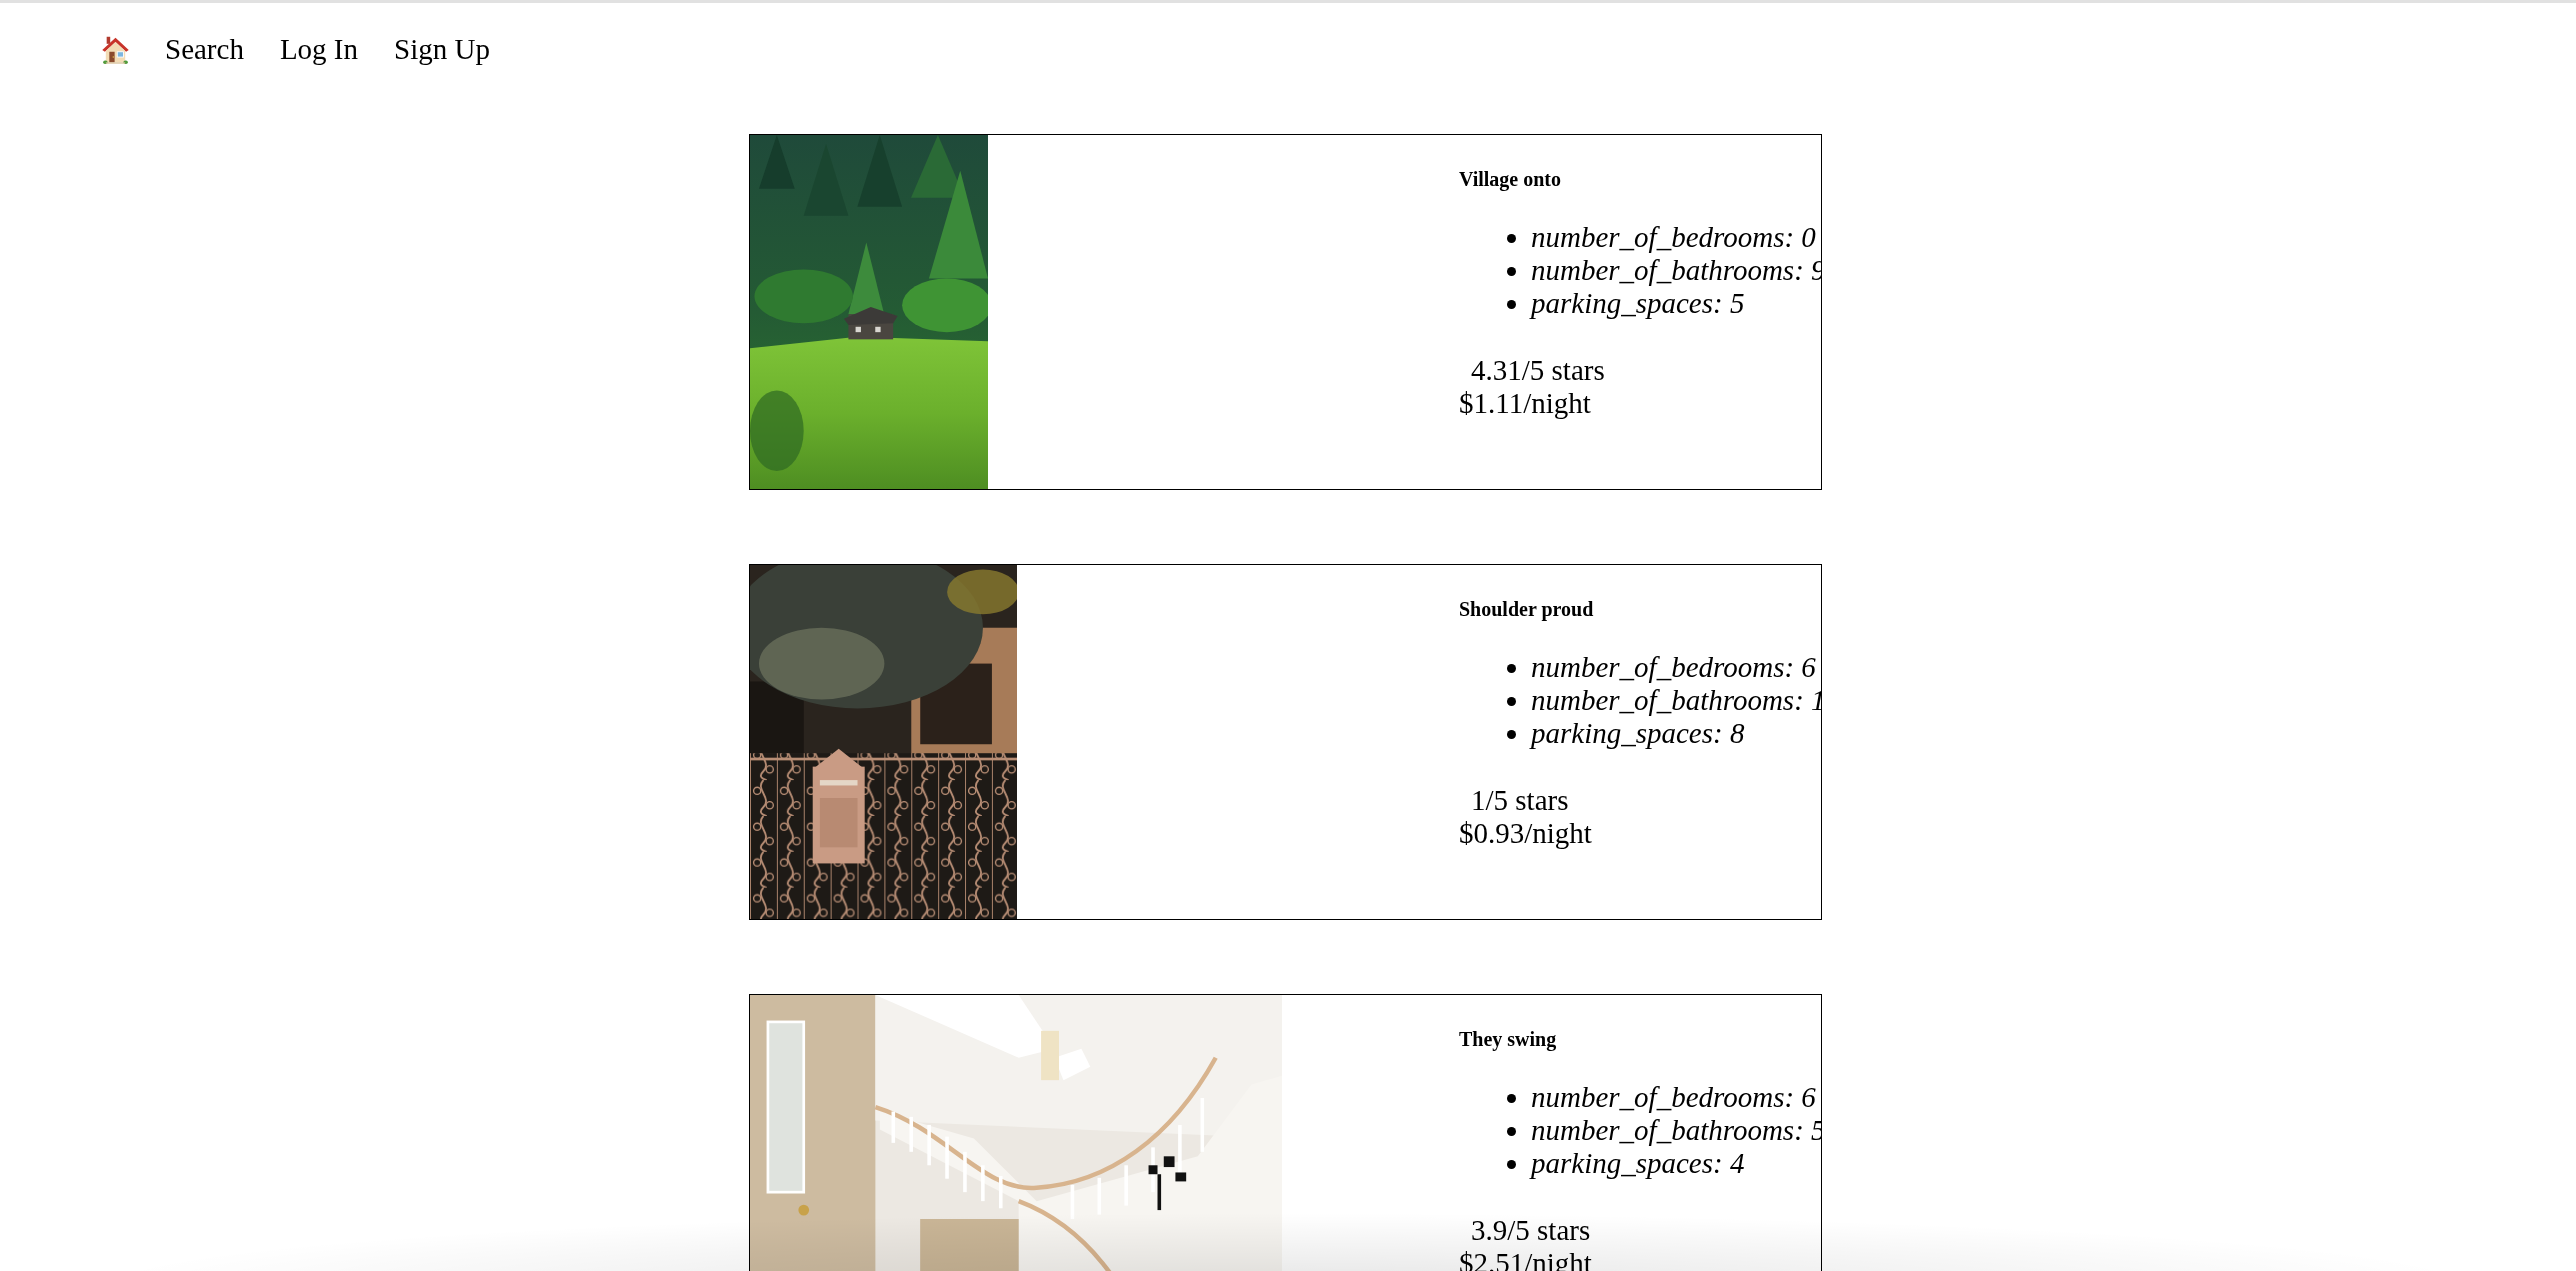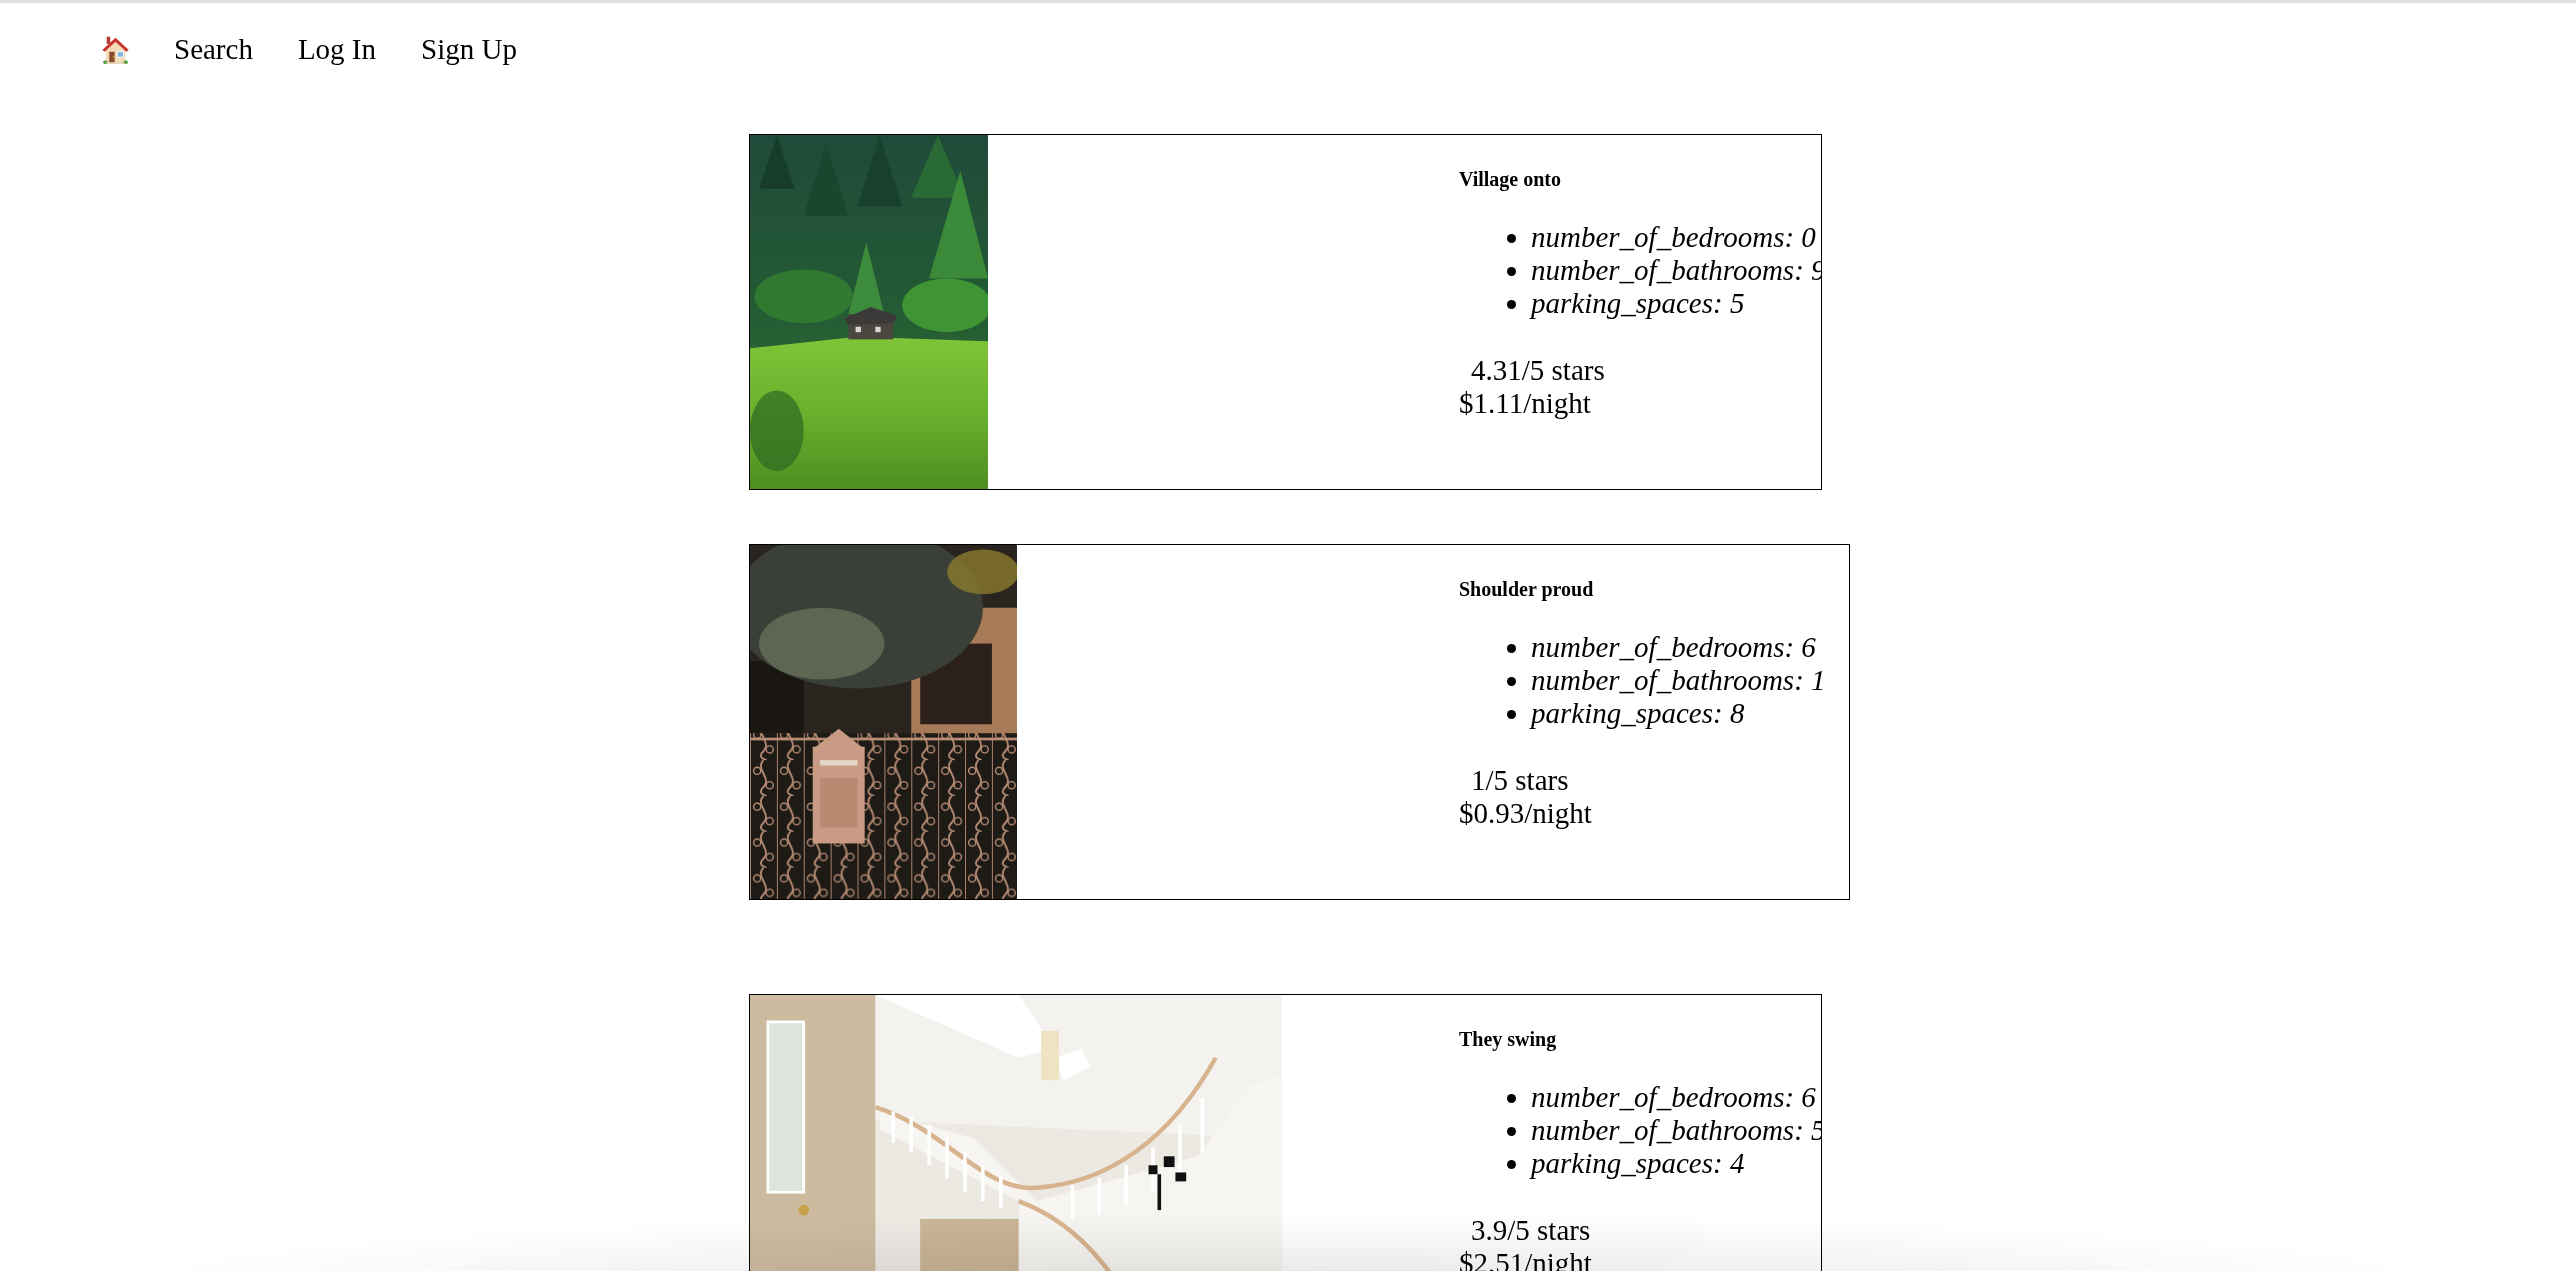--- a/index.html
+++ b/index.html
@@ -23,21 +23,20 @@
       background: #e1e1e1;
     }
     .nav {
       position: absolute;
       left: 101px;
       top: 30px;
       height: 39px;
       display: flex;
       align-items: center;
       font-size: 29px;
-      gap: 9px;
     }
     .nav .home-link {
       width: 29px;
       height: 30px;
       display: inline-block;
       margin-right: 35px;
       cursor: pointer;
     }
     .nav .nav-link {
       color: #000;
@@ -180,21 +179,21 @@
     <ul>
       <li>number_of_bedrooms: 0</li>
       <li>number_of_bathrooms: 9</li>
       <li>parking_spaces: 5</li>
     </ul>
     <div class="rating">4.31/5 stars</div>
     <div class="price">$1.11/night</div>
   </div>
 </div>
 
-<div class="listing" style="top:544px;padding-left:28px;">
+<div class="listing" style="top:564px;">
   <div class="photo" style="width:267px;">
     <svg viewBox="0 0 298 395" preserveAspectRatio="none">
       <defs>
         <pattern id="g2scroll" x="0" y="0" width="30" height="40" patternUnits="userSpaceOnUse">
           <rect width="30" height="40" fill="#1e1a16"></rect>
           <path d="M15,0 C5,10 25,20 15,30 C5,40 25,40 15,40" stroke="#b98e75" stroke-width="2" fill="none"></path>
           <circle cx="8" cy="12" r="4" stroke="#b98e75" stroke-width="1.5" fill="none"></circle>
           <circle cx="22" cy="28" r="4" stroke="#b98e75" stroke-width="1.5" fill="none"></circle>
           <line x1="0" y1="0" x2="0" y2="40" stroke="#b98e75" stroke-width="2"></line>
         </pattern>

